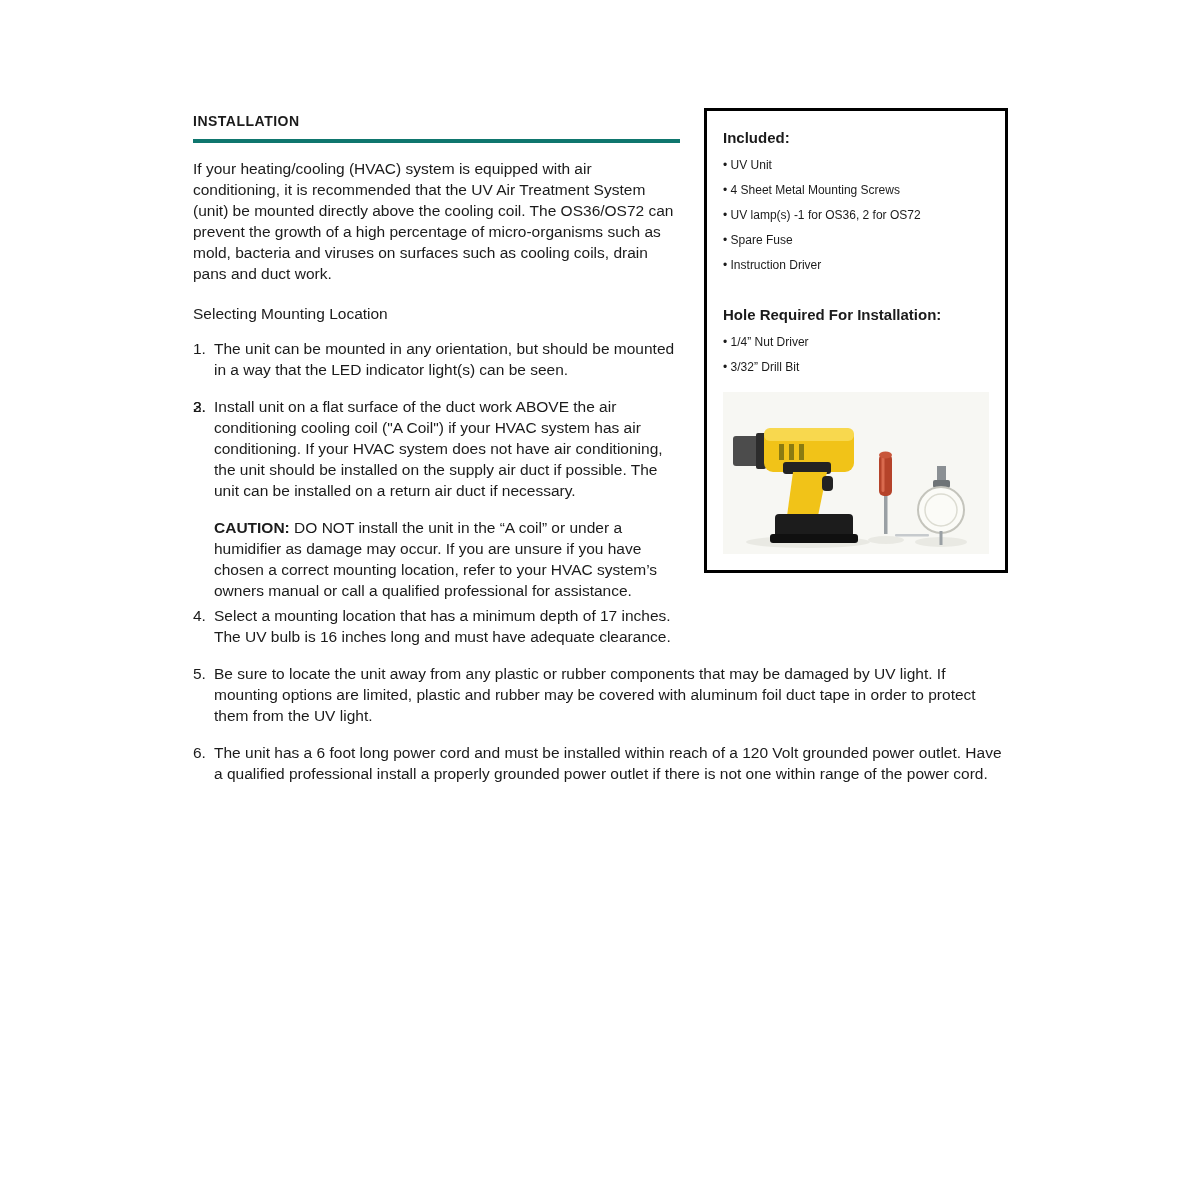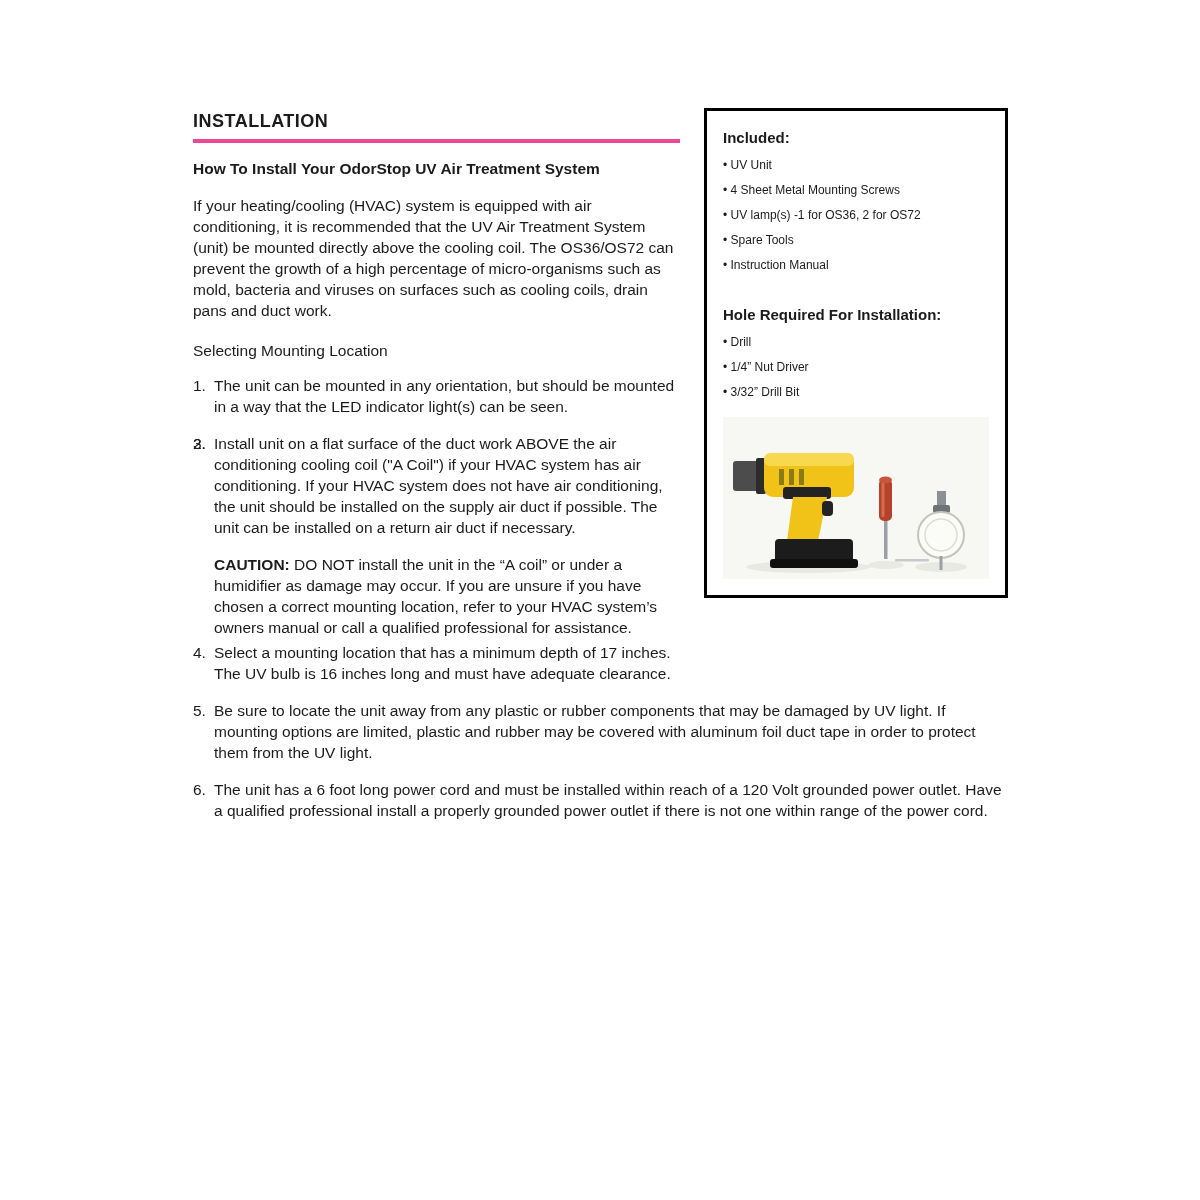--- a/index.html
+++ b/index.html
@@ -48,27 +48,27 @@
     width: 266px;
     height: 162px;
     background: #f7f7f3;
     border: 1px solid #ececе6;
     box-sizing: border-box;
     overflow: hidden;
   }
 
   
   h1.doc-title {
-    font-size: 18px;
+    font-size: 14px;
     line-height: 26px;
     font-weight: bold;
     letter-spacing: 0.5px;
     margin: 0 0 15px 0;
     padding-bottom: 5px;
-    border-bottom: 4px solid #ec4899;
+    border-bottom: 4px solid #0f766e;
     overflow: hidden; 
   }
   h2.doc-subtitle {
     font-size: 15.5px;
     line-height: 21px;
     font-weight: bold;
     margin: 0 0 16px 0;
   }
   p.intro { margin: 0 0 19px 0; }
   h3.section-heading {
@@ -103,25 +103,24 @@
 <body>
 
 <div class="page">
   <div class="content">
 
     <aside class="sidebar-box">
       <div class="sidebar-heading">Included:</div>
       <div class="sidebar-item">• UV Unit</div>
       <div class="sidebar-item">• 4 Sheet Metal Mounting Screws</div>
       <div class="sidebar-item">• UV lamp(s) -1 for OS36, 2 for OS72</div>
-      <div class="sidebar-item">• Spare Tools</div>
-      <div class="sidebar-item">• Instruction Manual</div>
+      <div class="sidebar-item">• Spare Fuse</div>
+      <div class="sidebar-item">• Instruction Driver</div>
 
       <div class="sidebar-heading tools">Hole Required For Installation:</div>
-      <div class="sidebar-item">• Drill</div>
       <div class="sidebar-item">• 1/4” Nut Driver</div>
       <div class="sidebar-item">• 3/32” Drill Bit</div>
 
       <div class="photo-frame">
         <svg viewBox="0 0 266 162" width="266" height="162">
 
           <ellipse cx="85" cy="150" rx="62" ry="6" fill="#e9e9e3"></ellipse>
           <ellipse cx="163" cy="148" rx="18" ry="4" fill="#e9e9e3"></ellipse>
           <ellipse cx="218" cy="150" rx="26" ry="5" fill="#e9e9e3"></ellipse>
 
@@ -154,21 +153,20 @@
             <rect x="210" y="88" width="17" height="8" rx="2" fill="#6e7376"></rect>
             <circle cx="218" cy="118" r="23" fill="#fbfbf7" stroke="#c4c4bc" stroke-width="2"></circle>
             <circle cx="218" cy="118" r="16" fill="none" stroke="#dcdcd2" stroke-width="1.5"></circle>
             <rect x="216.5" y="139" width="3" height="14" fill="#9aa0a4"></rect>
           </g>
         </svg>
       </div>
     </aside>
 
     <h1 class="doc-title">INSTALLATION</h1>
-    <h2 class="doc-subtitle">How To Install Your OdorStop UV Air Treatment System</h2>
     <p class="intro">If your heating/cooling (HVAC) system is equipped with air conditioning, it is recommended that the UV Air Treatment System (unit) be mounted directly above the cooling coil. The OS36/OS72 can prevent the growth of a high percentage of micro-organisms such as mold, bacteria and viruses on surfaces such as cooling coils, drain pans and duct work.</p>
     <h3 class="section-heading">Selecting Mounting Location</h3>
 
     <div class="step">
       <span class="step-number">1.</span>
       <span class="step-text">The unit can be mounted in any orientation, but should be mounted in a way that the LED indicator light(s) can be seen.</span>
     </div>
     <div class="step">
       <span class="step-number">2.</span>
     </div>

